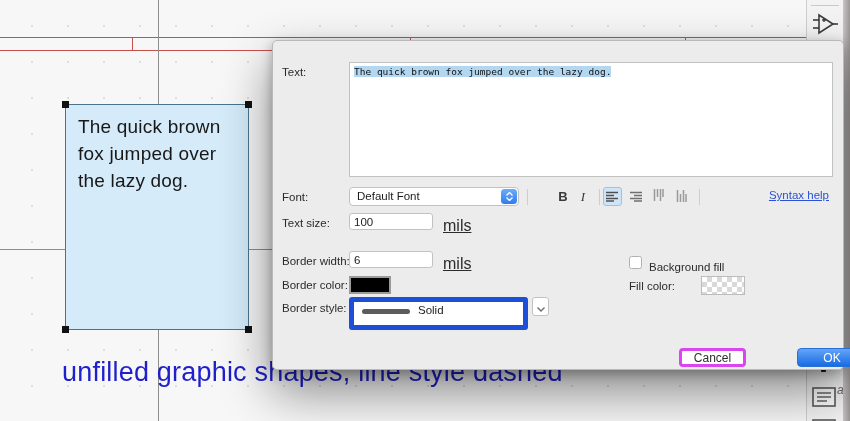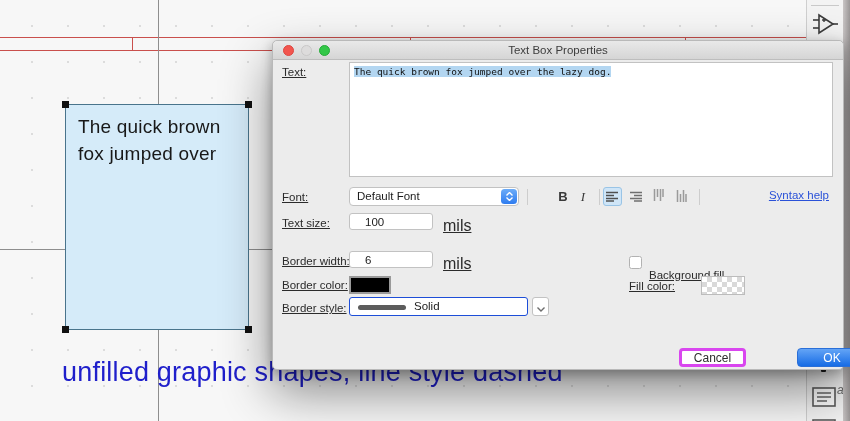--- a/index.html
+++ b/index.html
@@ -36,52 +36,52 @@
             box-shadow:0 22px 50px rgba(0,0,0,.45), 0 4px 12px rgba(0,0,0,.28); }
   .titlebar { position:absolute; left:0; top:0; width:100%; height:19px;
               background:linear-gradient(#e9e9e9,#d5d5d5); border-bottom:1px solid #bdbdbd;
               border-radius:5px 5px 0 0; }
   .title { text-align:center; font-size:11.5px; line-height:19px; color:#3d3d3d; }
   .light { position:absolute; top:4px; width:11px; height:11px; border-radius:50%; }
   .light.red   { left:10px;  background:#f2554e; border:.5px solid #dd4640; }
   .light.gray  { left:28px;  background:#dddcdc; border:.5px solid #c9c8c8; }
   .light.green { left:46px;  background:#33c748; border:.5px solid #25ab38; }
 
-  .lbl { position:absolute; font-size:11.5px; color:#2b2b2b;text-decoration:underline; }
+  .lbl { position:absolute; font-size:11.5px; color:#2b2b2b; }
   .unit { position:absolute; font-size:16px; color:#2b2b2b;text-decoration:underline; }
 
   .textarea { position:absolute; left:76px; top:21px; width:484px; height:115px;
               background:#fff; border:1px solid #c2c2c2;
               font-family:"DejaVu Sans Mono",monospace; font-size:9.5px; padding:3px 4px; color:#101010; }
   .sel { background:#b3d6f1; }
 
   .input { position:absolute; background:#fff; border:1px solid #c2c2c2; border-radius:3px;
-           font-size:11.5px; color:#1c1c1c; padding:0 15px; line-height:16px; }
+           font-size:11.5px; color:#1c1c1c; padding:0 4px; line-height:16px; }
 
   .dropdown { position:absolute; left:76px; top:146px; width:170px; height:19px; background:#fff;
               border:1px solid #c2c2c2; border-radius:4px; font-size:11.5px; color:#1c1c1c; }
   .dropdown .dd-text { position:absolute; left:7px; top:2px; }
   .stepper { position:absolute; right:1px; top:1px; width:16px; height:15px; border-radius:3.5px;
              background:linear-gradient(#6cacf8,#2e7cf0); display:flex; flex-direction:column;
              align-items:center; justify-content:center; gap:1px; }
   .stepper svg { display:block; }
 
   .fmt-sep { position:absolute; width:1px; height:16px; top:148px; background:#cdcdcd; }
   .fmt-btn { position:absolute; top:146px; height:19px; font-size:13px; color:#3a3a3a;
              display:flex; align-items:center; justify-content:center; }
   .align-btn { position:absolute; top:146px; width:19px; height:19px; border-radius:3px;
                display:flex; align-items:center; justify-content:center; }
   .align-btn.selected { background:#cfe5f7; border:1px solid #99c4e6; }
   .link { position:absolute; right:14px; top:148px; font-size:11.5px; color:#2a51d8;
           text-decoration:underline;text-align:right; }
 
   .swatch-black { position:absolute; left:76px; top:235px; width:42px; height:18px;
                   background:#000; border:2px solid #9a9a9a; }
-  .combo { position:absolute; left:76px; top:256px; width:179px; height:19px; background:#fff;
-           border:1px solid #1d4ed8; border-radius:3px; font-size:11.5px; color:#1c1c1c; }
+  .combo { position:absolute; left:76px; top:256px; width:179px; height:33px; background:#fff;
+           border:5px solid #1d4ed8; border-radius:3px; font-size:11.5px; color:#1c1c1c; }
   .combo .line-glyph { position:absolute; left:8px; top:7px; width:48px; height:5px;
            background:#5c5c5c; border-radius:2.5px; }
   .combo .combo-text { position:absolute; left:64px; top:2px; }
   .combo-chevron { position:absolute; left:259px; top:256px; width:17px; height:19px;
            background:#fff; border:1px solid #c2c2c2; border-radius:3px;
            display:flex; align-items:center; justify-content:center; }
 
   .checkbox { position:absolute; left:356px; top:215px; width:13px; height:13px; background:#fff;
               border:1px solid #b2b2b2; border-radius:2.5px; }
   .checker { position:absolute; left:428px; top:235px; width:44px; height:19px;
@@ -106,20 +106,21 @@
     <div class="wire" style="left:132px;top:37px;width:1px;height:14px"></div>
     <div class="wire" style="left:410px;top:37px;width:1px;height:7px"></div>
     <div class="wire" style="left:685px;top:37px;width:1px;height:6px"></div>
     <div class="vline"></div>
     <div class="hline"></div>
 
     <div class="tbox">
       <div class="tbox-text">
         <div>The quick brown</div>
         <div>fox jumped over</div>
+        <div>the lazy dog.</div>
       </div>
     </div>
     <div class="handle" style="left:62px;top:101px"></div>
     <div class="handle" style="left:245px;top:101px"></div>
     <div class="handle" style="left:62px;top:326px"></div>
     <div class="handle" style="left:245px;top:326px"></div>
 
     <div class="caption" style="left:62px;top:356px">unfilled graphic shapes, line style dashed</div>
   </div>
 
@@ -153,26 +154,20 @@
         <svg width="26" height="10" viewBox="0 0 26 10">
           <rect x="2" y="2" width="22" height="14" fill="#fdfdfd" stroke="#5a5a5a" stroke-width="1.6"></rect>
         </svg>
       </span>
     </div>
     <div class="partial-text">an</div>
   </div>
   <div class="gray-band"></div>
 
   <div class="dialog">
-    <div class="titlebar">
-      <div class="light red"></div>
-      <div class="light gray"></div>
-      <div class="light green"></div>
-      <div class="title">Text Box Properties</div>
-    </div>
 
     <div class="lbl" style="left:9px;top:25px">Text:</div>
     <div class="textarea">
       <span class="sel">The quick brown fox jumped over the lazy dog.</span>
     </div>
 
     <div class="lbl" style="left:9px;top:150px">Font:</div>
     <div class="dropdown">
       <span class="dd-text">Default Font</span>
       <span class="stepper">
@@ -252,21 +247,21 @@
     </div>
     <div class="combo-chevron">
       <span>
         <svg width="8" height="5" viewBox="0 0 8 5">
             <polyline points="0.5,0.5 4,4 7.5,0.5" fill="none" stroke="#6d6d6d" stroke-width="1.4"></polyline>
           </svg>
       </span>
     </div>
 
     <div class="checkbox"></div>
-    <div class="lbl" style="left:376px;top:228px">Background fill</div>
+    <div class="lbl" style="left:376px;top:220px">Background fill</div>
     <div class="lbl" style="left:356px;top:239px">Fill color:</div>
     <div class="checker"></div>
 
     <div class="btn btn-cancel">Cancel</div>
     <div class="btn btn-ok">OK</div>
   </div>
 
 </div>
 
 </body></html>

